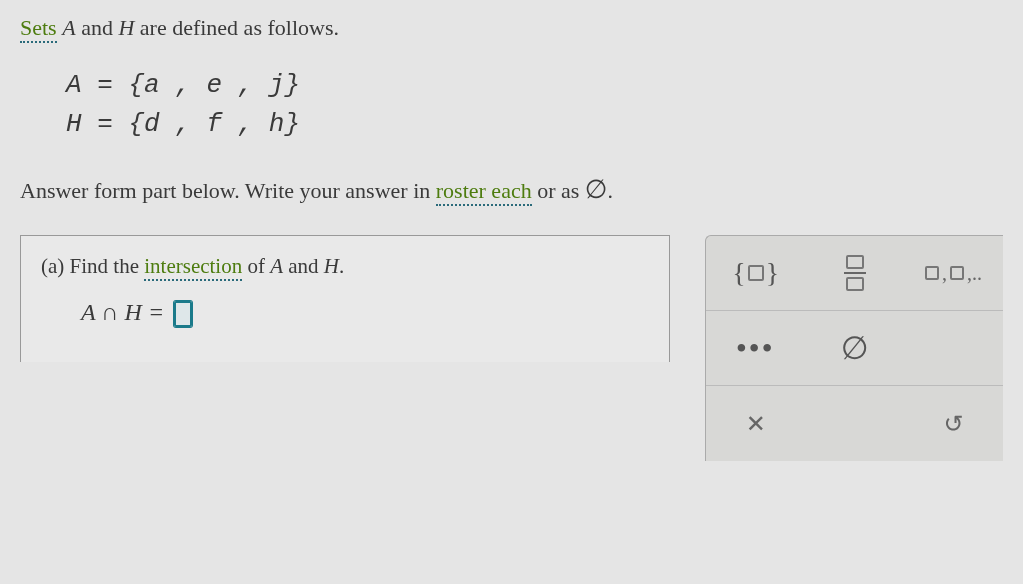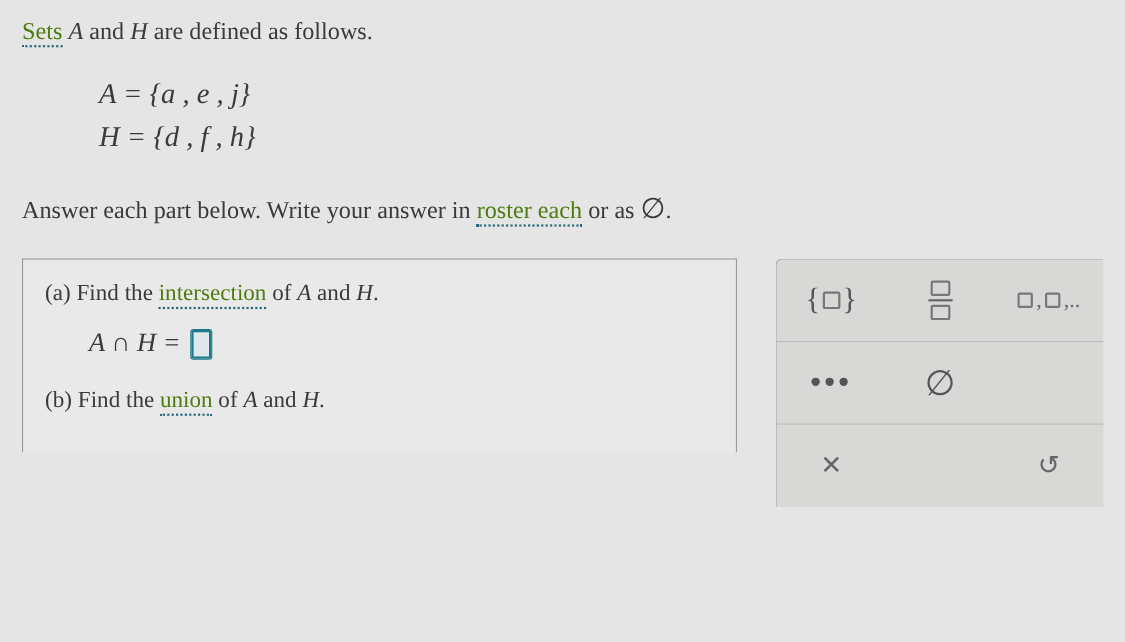--- a/index.html
+++ b/index.html
@@ -18,25 +18,25 @@
       font-size: 22px;
       margin-bottom: 25px;
     }
     .term-link {
       color: #4d7c0f;
       border-bottom: 2px dotted #2a6a7a;
       padding-bottom: 1px;
     }
     .italic-var { font-style: italic; font-family: 'Times New Roman', serif; }
     .set-defs {
-      margin-left: 70px;
+      margin-left: 46px;
       margin-bottom: 30px;
       font-size: 26px;
       font-style: italic;
-      font-family: Liberation Serif, serif;
+      font-family: Liberation Mono, monospace;
       line-height: 1.5;
     }
     .instruction {
       font-size: 22px;
       margin-bottom: 30px;
     }
     .empty-symbol { font-size: 26px; }
     .content-row {
       display: flex;
       gap: 35px;
@@ -130,38 +130,35 @@
   <span class="italic-var">H</span>
   <span> are defined as follows.</span>
 </div>
 
 <div class="set-defs">
   <div>A = {a , e , j}</div>
   <div>H = {d , f , h}</div>
 </div>
 
 <div class="instruction">
-  <span>Answer each part below. Write your answer in </span><span class="term-link">roster each</span><span> or as </span><span class="empty-symbol">∅</span><span>.</span>
+  <span>Answer form part below. Write your answer in </span><span class="term-link">roster each</span><span> or as </span><span class="empty-symbol">∅</span><span>.</span>
 </div>
 
 <div class="content-row">
   <div class="question-box">
     <div class="part">
       <div class="part-label">
         <span>(a)</span><span> Find the </span><span class="term-link">intersection</span><span> of </span><span class="italic-var">A</span><span> and </span><span class="italic-var">H</span><span>.</span>
       </div>
       <div class="math-line">
         <span>A ∩ H =</span>
         <span class="answer-box active"></span>
       </div>
     </div>
     <div class="part">
-      <div class="part-label">
-        <span>(b)</span><span> Find the </span><span class="term-link">union</span><span> of </span><span class="italic-var">A</span><span> and </span><span class="italic-var">H</span><span>.</span>
-      </div>
     </div>
   </div>
 
   <div class="palette">
     <div class="palette-row">
       <div class="palette-cell">
         <span class="set-brace-icon">
           <span style="font-size:28px">{</span>
             <span class="small-box"></span>
             <span style="font-size:28px">}</span>

